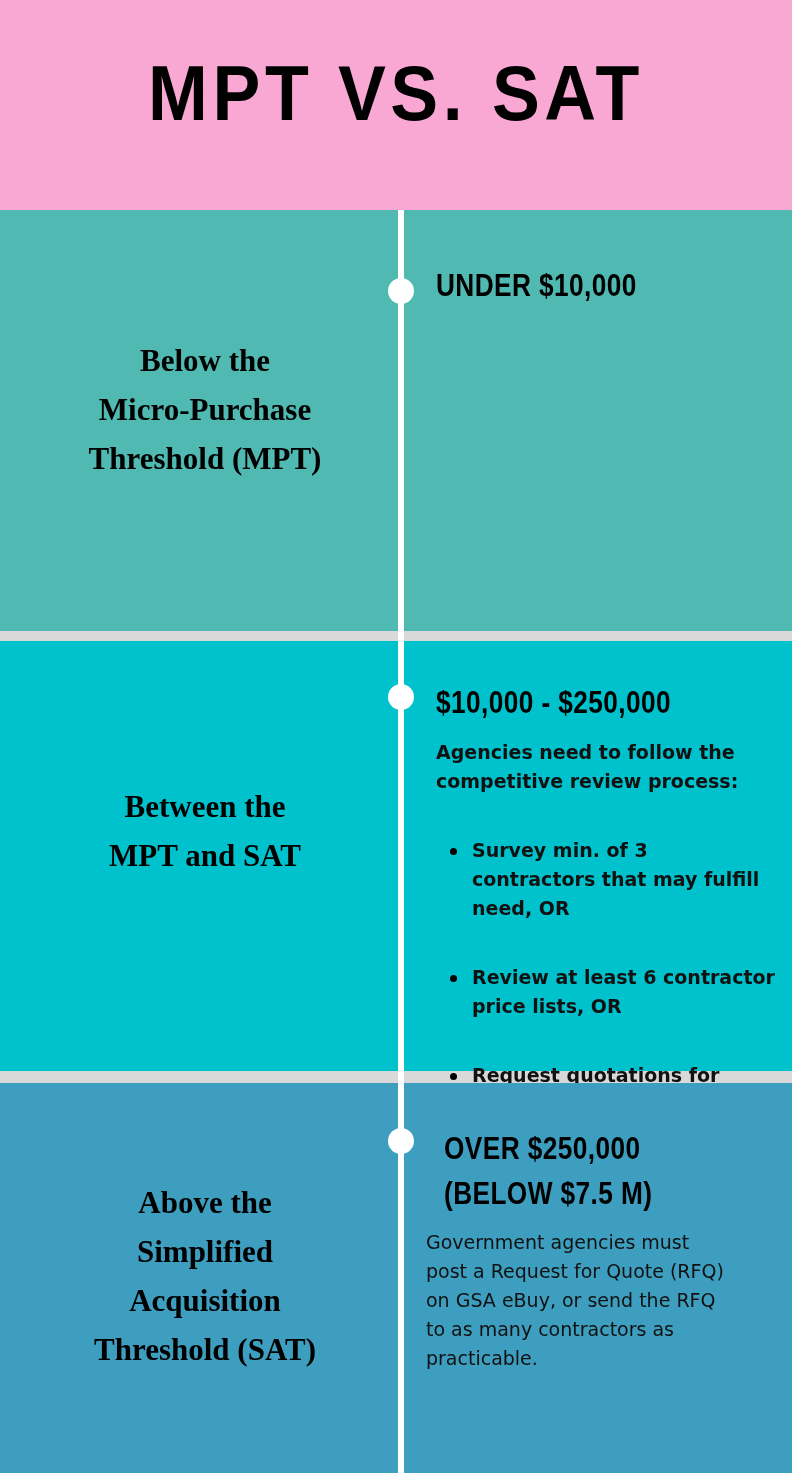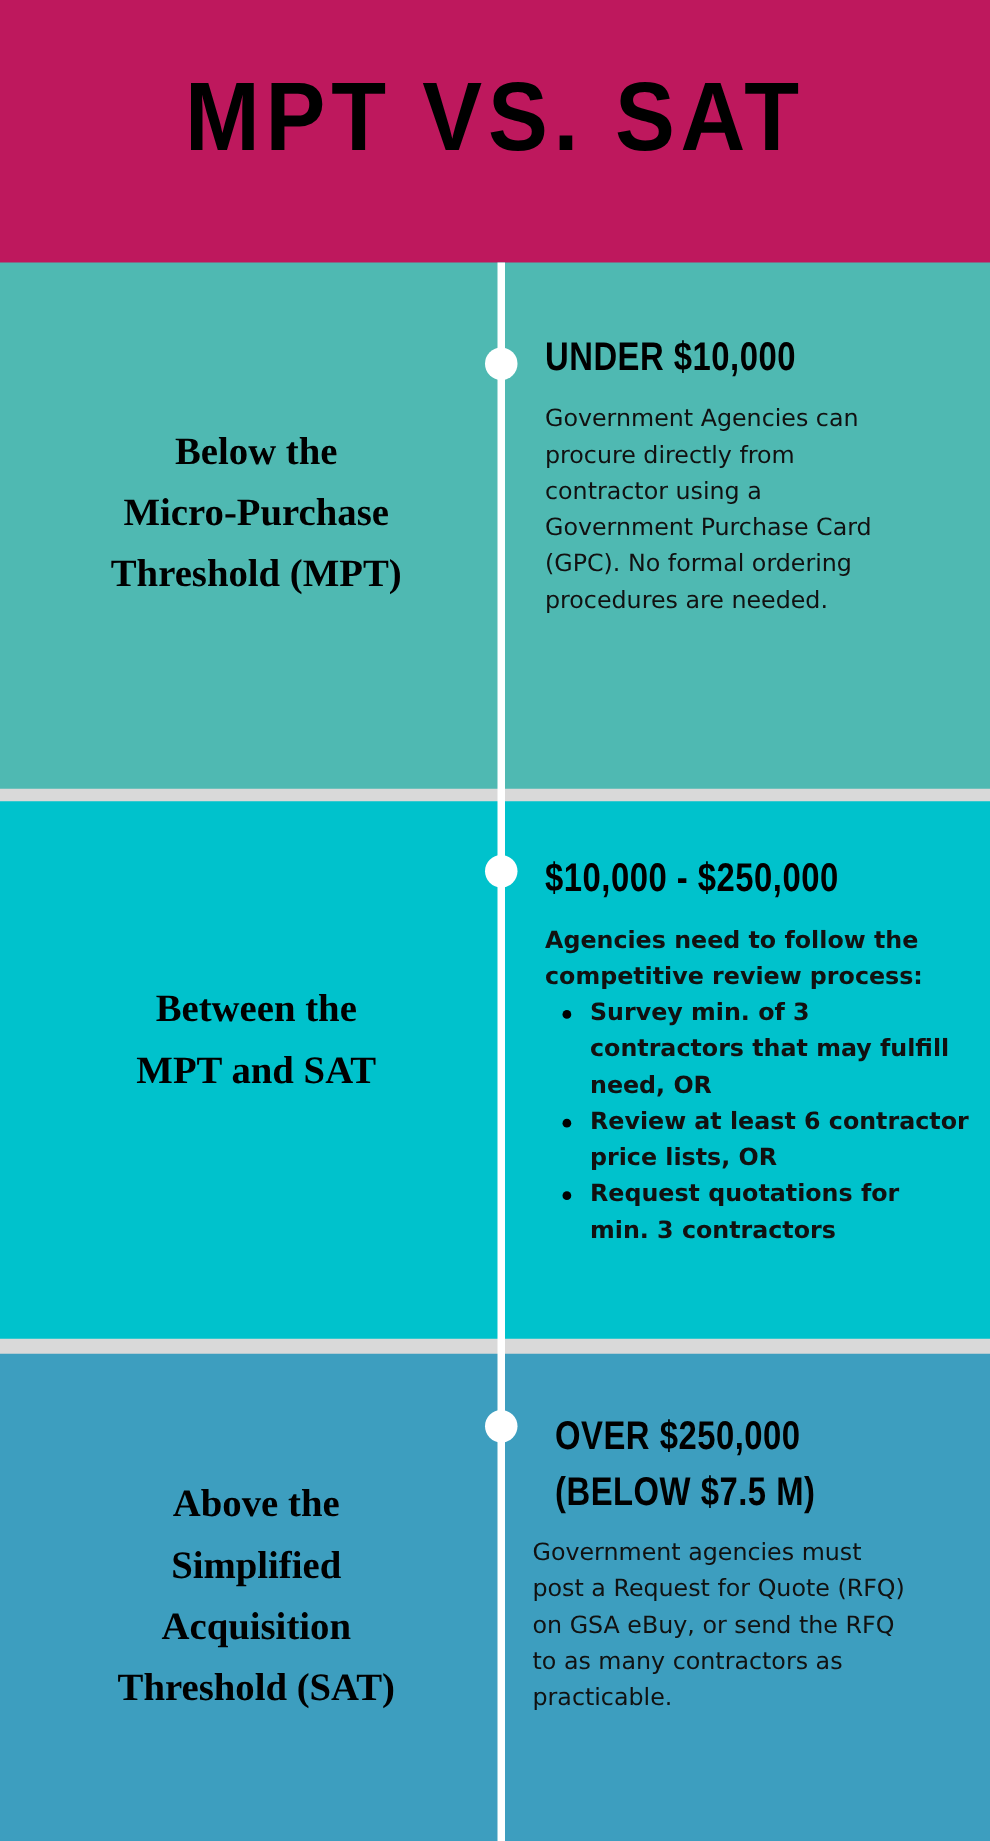--- a/index.html
+++ b/index.html
@@ -1,58 +1,50 @@
 <!DOCTYPE html>
 <html><head>
 <meta charset="utf-8">
 <style>
   * { box-sizing: border-box; margin: 0; padding: 0; }
   html, body { width: 792px; height: 1473px; overflow: hidden; background: #d9d9d9; }
   body { position: relative; font-family: "DejaVu Sans", sans-serif; color: #000; }
-  .header { position: absolute; left: 0; top: 0; width: 792px; height: 240px; background: #be185d; }
+  .header { position: absolute; left: 0; top: 0; width: 792px; height: 240px; background: #f9a8d4; }
   .title { position: absolute; left: 0; top: 48px; width: 792px; text-align: center;
     font-family: "Liberation Sans", sans-serif; font-weight: bold; font-size: 78px;
     letter-spacing: 5px; transform: scaleX(0.92); color: #000; }
   .section { position: absolute; left: 0; width: 792px; }
   .s1 { top: 210px; height: 421px; background: #4fb9b2; }
   .s2 { top: 641px; height: 430px; background: #00c2cc; }
   .s3 { top: 1083px; height: 390px; background: #3d9ebf; }
   .timeline { position: absolute; left: 398px; top: 210px; width: 6px; height: 1263px; background: #fff; }
   .dot { position: absolute; width: 26px; height: 26px; border-radius: 50%; background: #fff; }
   .left-label { position: absolute; left: 0; width: 410px; text-align: center;
     font-family: Liberation Serif, serif; font-weight: bold; font-size: 31px; line-height: 49px; color: #000; }
   .heading { position: absolute; font-family: "Liberation Sans", sans-serif; font-weight: bold;
     font-size: 32px; line-height: 45px; transform: scaleX(0.82); transform-origin: left center; color: #000; letter-spacing: 0.5px; }
   .body-text { position: absolute; font-family: "DejaVu Sans", sans-serif; font-size: 19px; line-height: 29px; color: #111; }
   ul.bullets { list-style: none; }
-  ul.bullets li { position: relative; padding-left: 36px; }
+  ul.bullets li { position: relative; padding-left: 36px; margin-top: 40px; }
   ul.bullets li::before { content: ""; position: absolute; left: 14px; top: 12px; width: 7px; height: 7px; border-radius: 50%; background: #000; }
 </style>
 </head>
 <body>
 
 <div class="header">
   <div class="title">MPT VS. SAT</div>
 </div>
 
 <div class="section s1">
   <div class="left-label" style="top:126px;">
     <div>Below the</div>
     <div>Micro-Purchase</div>
     <div>Threshold (MPT)</div>
   </div>
   <div class="heading" style="left:436px; top:53px;">UNDER $10,000</div>
-  <div class="body-text" style="left:436px; top:111px;">
-    <div>Government Agencies can</div>
-    <div>procure directly from</div>
-    <div>contractor using a</div>
-    <div>Government Purchase Card</div>
-    <div>(GPC). No formal ordering</div>
-    <div>procedures are needed.</div>
-  </div>
 </div>
 
 <div class="section s2">
   <div class="left-label" style="top:141px;">
     <div>Between the</div>
     <div>MPT and SAT</div>
   </div>
   <div class="heading" style="left:436px; top:39px;">$10,000 - $250,000</div>
   <div class="body-text" style="left:436px; top:97px; width:340px;font-weight:bold;">
     <div>Agencies need to follow the</div>

